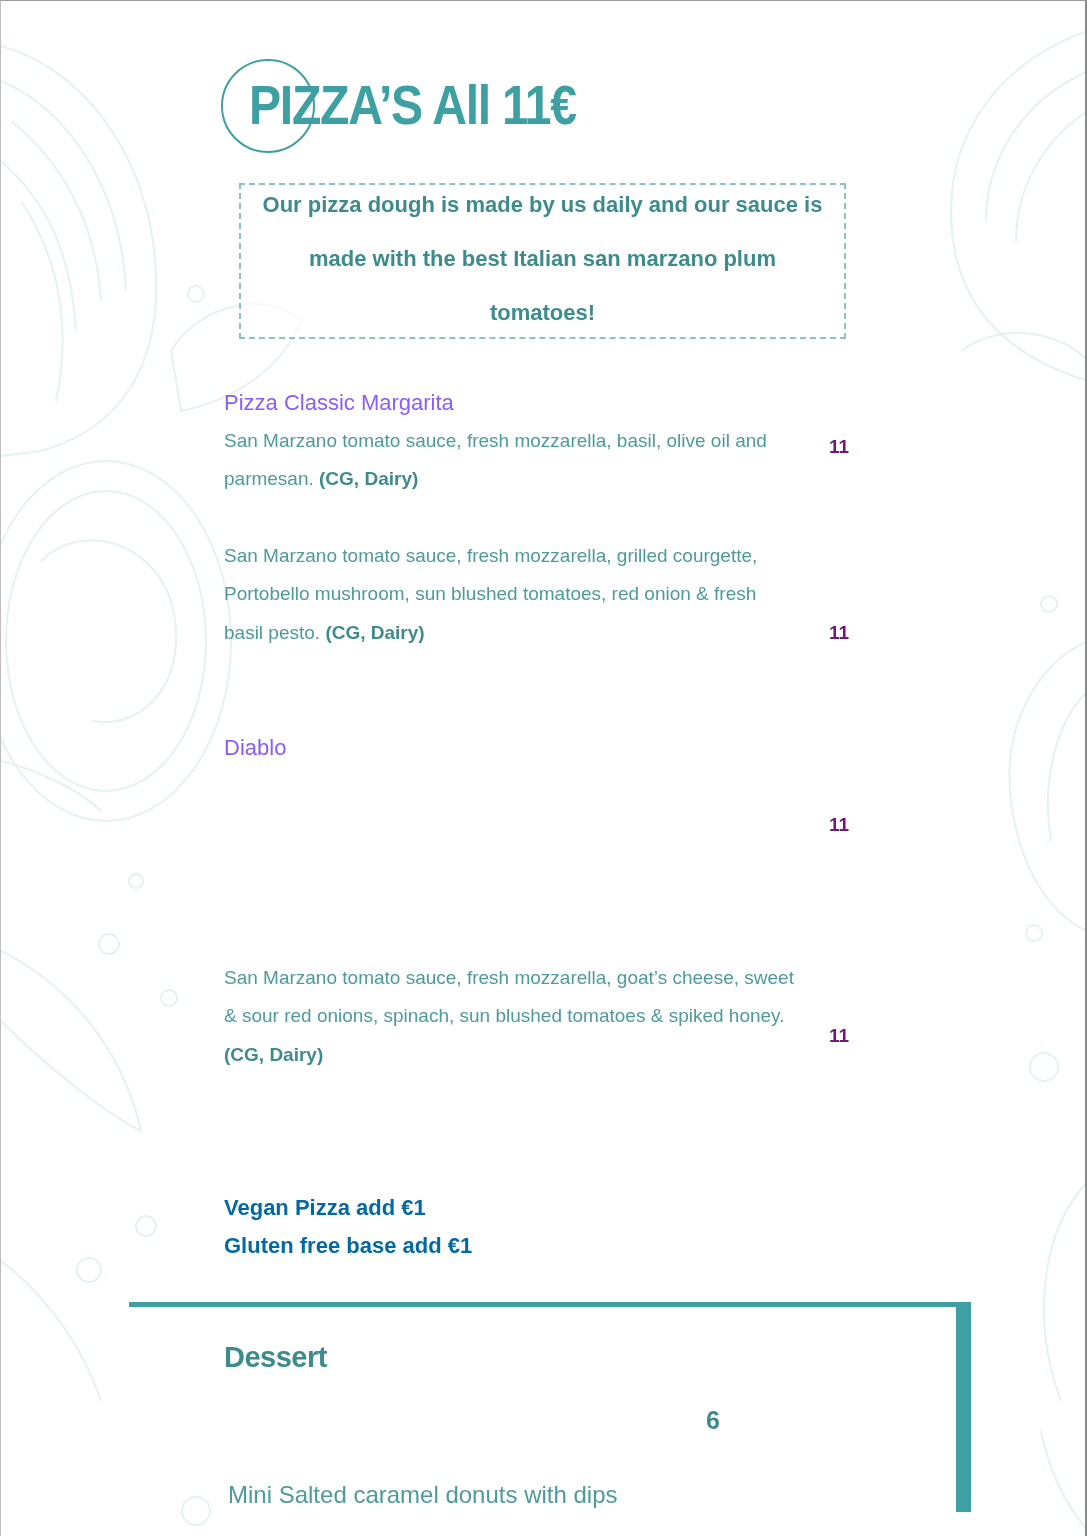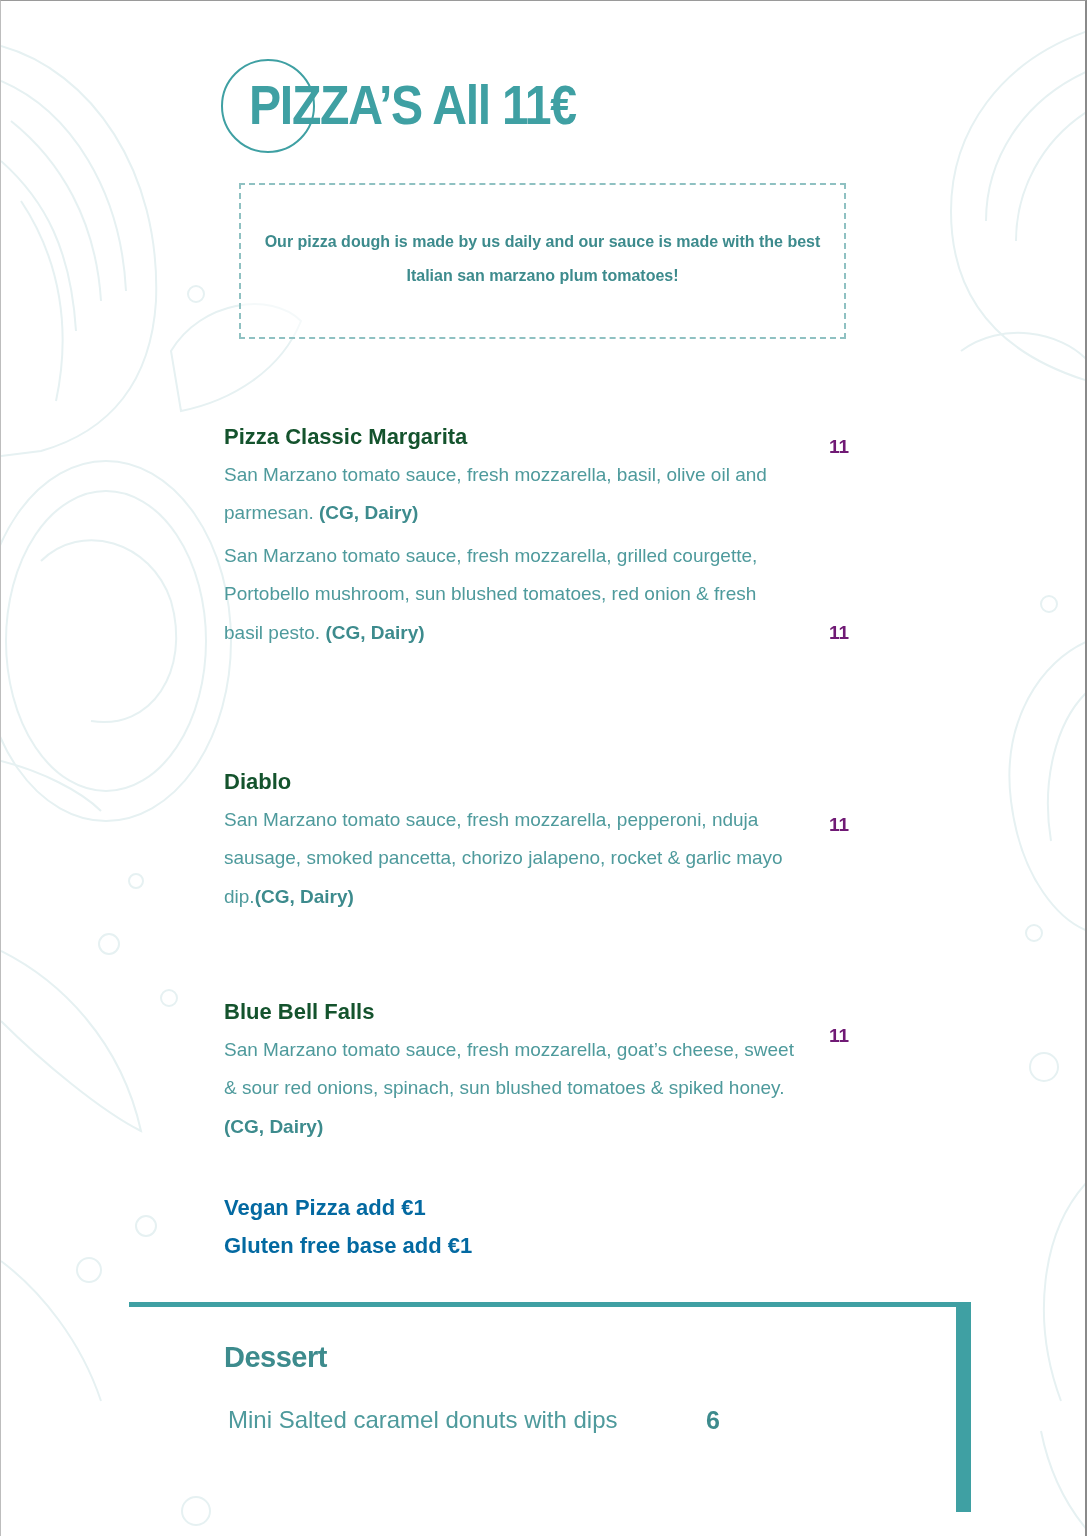--- a/index.html
+++ b/index.html
@@ -28,39 +28,39 @@
       white-space: nowrap;
     }
 
     .intro-box {
       position: absolute; left: 238px; top: 182px; width: 607px; height: 156px;
       border: 2px dashed #8fc1c2; box-sizing: border-box;
       display: flex; align-items: center; justify-content: center;
       background: rgba(255,255,255,0.6);
     }
     .intro-text {
-      text-align: center; font-weight: bold; font-size: 16px; line-height: 34px;
+      text-align: center; font-weight: bold; font-size: 22px; line-height: 54px;
       color: #3d8b8d; width: 560px; margin-top: -4px;
     }
 
     .item { position: absolute; left: 223px; width: 640px; }
-    .item-name { font-weight: bold; font-size: 22px; line-height: 38px; color: #14532d; margin-top: 34px; }
+    .item-name { font-weight: normal; font-size: 22px; line-height: 38px; color: #8b5cf6; }
     .item-desc { font-size: 19px; line-height: 38.3px; color: #4e9a9c; width: 570px; }
     .item-desc b { color: #3d8b8d; }
     .item-price {
       position: absolute; left: 828px; font-weight: bold; font-size: 19px; color: #701a75;
     }
 
     .addon { position: absolute; left: 223px; font-weight: bold; font-size: 22px; line-height: 38px; color: #0369a1; }
 
     .frame-top { position: absolute; left: 128px; top: 1301px; width: 842px; height: 5px; background: #3fa0a3; }
     .frame-right { position: absolute; left: 955px; top: 1301px; width: 15px; height: 210px; background: #3fa0a3; }
 
     .dessert-title { position: absolute; left: 223px; top: 1340px; font-size: 29px; font-weight: bold; color: #3d8b8d; letter-spacing: -0.5px; }
-    .dessert-item { position: absolute; left: 227px; top: 1401px; font-size: 24px; line-height: 36px; color: #4e9a9c; }
+    .dessert-item { position: absolute; left: 227px; top: 1476px; font-size: 24px; line-height: 36px; color: #4e9a9c; }
     .dessert-price { position: absolute; left: 705px; top: 1401px; font-size: 25px; line-height: 36px; font-weight: bold; color: #3d8b8d; }
   </style>
 </head>
 <body>
 
 <svg class="bg-art" width="1087" height="1536" viewBox="0 0 1087 1536">
   <g fill="none" stroke="#e6f1f2" stroke-width="2">
 
     <path d="M0 45 C90 70 160 170 155 300 C150 380 110 430 40 450 L0 455"></path>
     <path d="M0 80 C70 110 120 190 125 290"></path>
@@ -113,26 +113,24 @@
 </div>
 <div class="item-price layer" style="top:435px">11</div>
 
 <div class="item layer" style="top:536px">
   <div class="item-desc"><span>San Marzano tomato sauce, fresh mozzarella, grilled courgette, Portobello mushroom, sun blushed tomatoes, red onion &amp; fresh basil pesto. </span><b>(CG, Dairy)</b></div>
 </div>
 <div class="item-price layer" style="top:621px">11</div>
 
 <div class="item layer" style="top:728px">
   <div class="item-name">Diablo</div>
-  <div class="item-desc"><span>San Marzano tomato sauce, fresh mozzarella, pepperoni, nduja sausage, smoked pancetta, chorizo jalapeno, rocket &amp; garlic mayo dip.</span><b>(CG, Dairy)</b></div>
 </div>
 <div class="item-price layer" style="top:813px">11</div>
 
 <div class="item layer" style="top:958px">
-  <div class="item-name">Blue Bell Falls</div>
   <div class="item-desc"><span>San Marzano tomato sauce, fresh mozzarella, goat’s cheese, sweet &amp; sour red onions, spinach, sun blushed tomatoes &amp; spiked honey.</span><br><b>(CG, Dairy)</b></div>
 </div>
 <div class="item-price layer" style="top:1024px">11</div>
 
 <div class="addon layer" style="top:1188px">Vegan Pizza add €1</div>
 <div class="addon layer" style="top:1226px">Gluten free base add €1</div>
 
 <div class="frame-top layer"></div>
 <div class="frame-right layer"></div>
 

